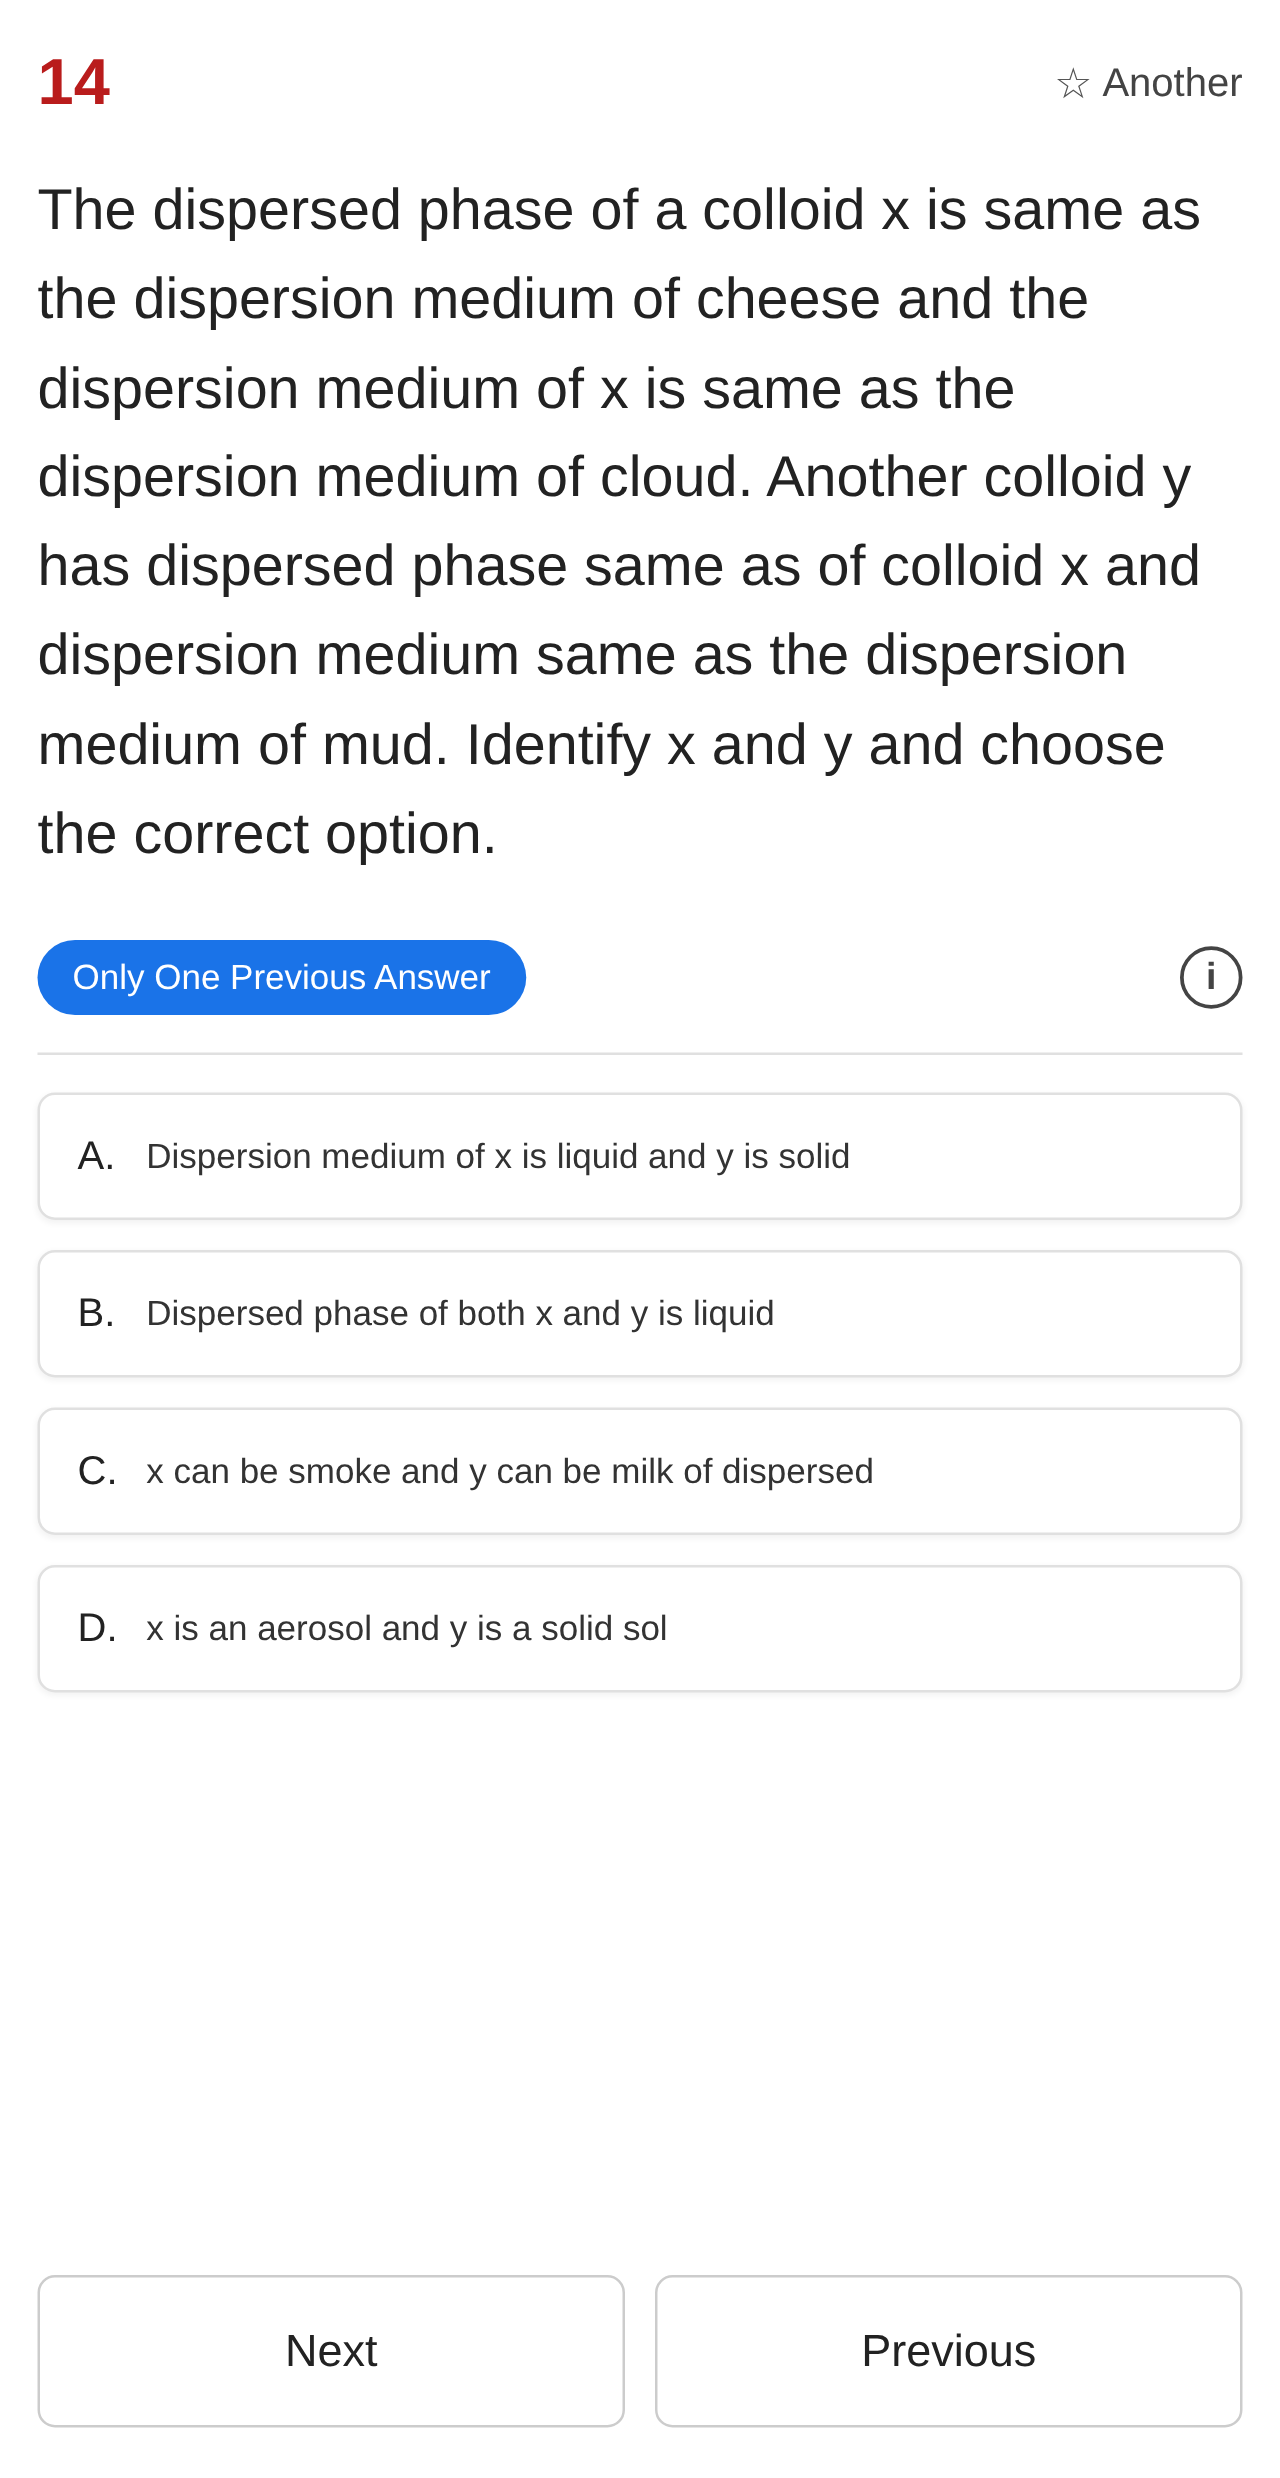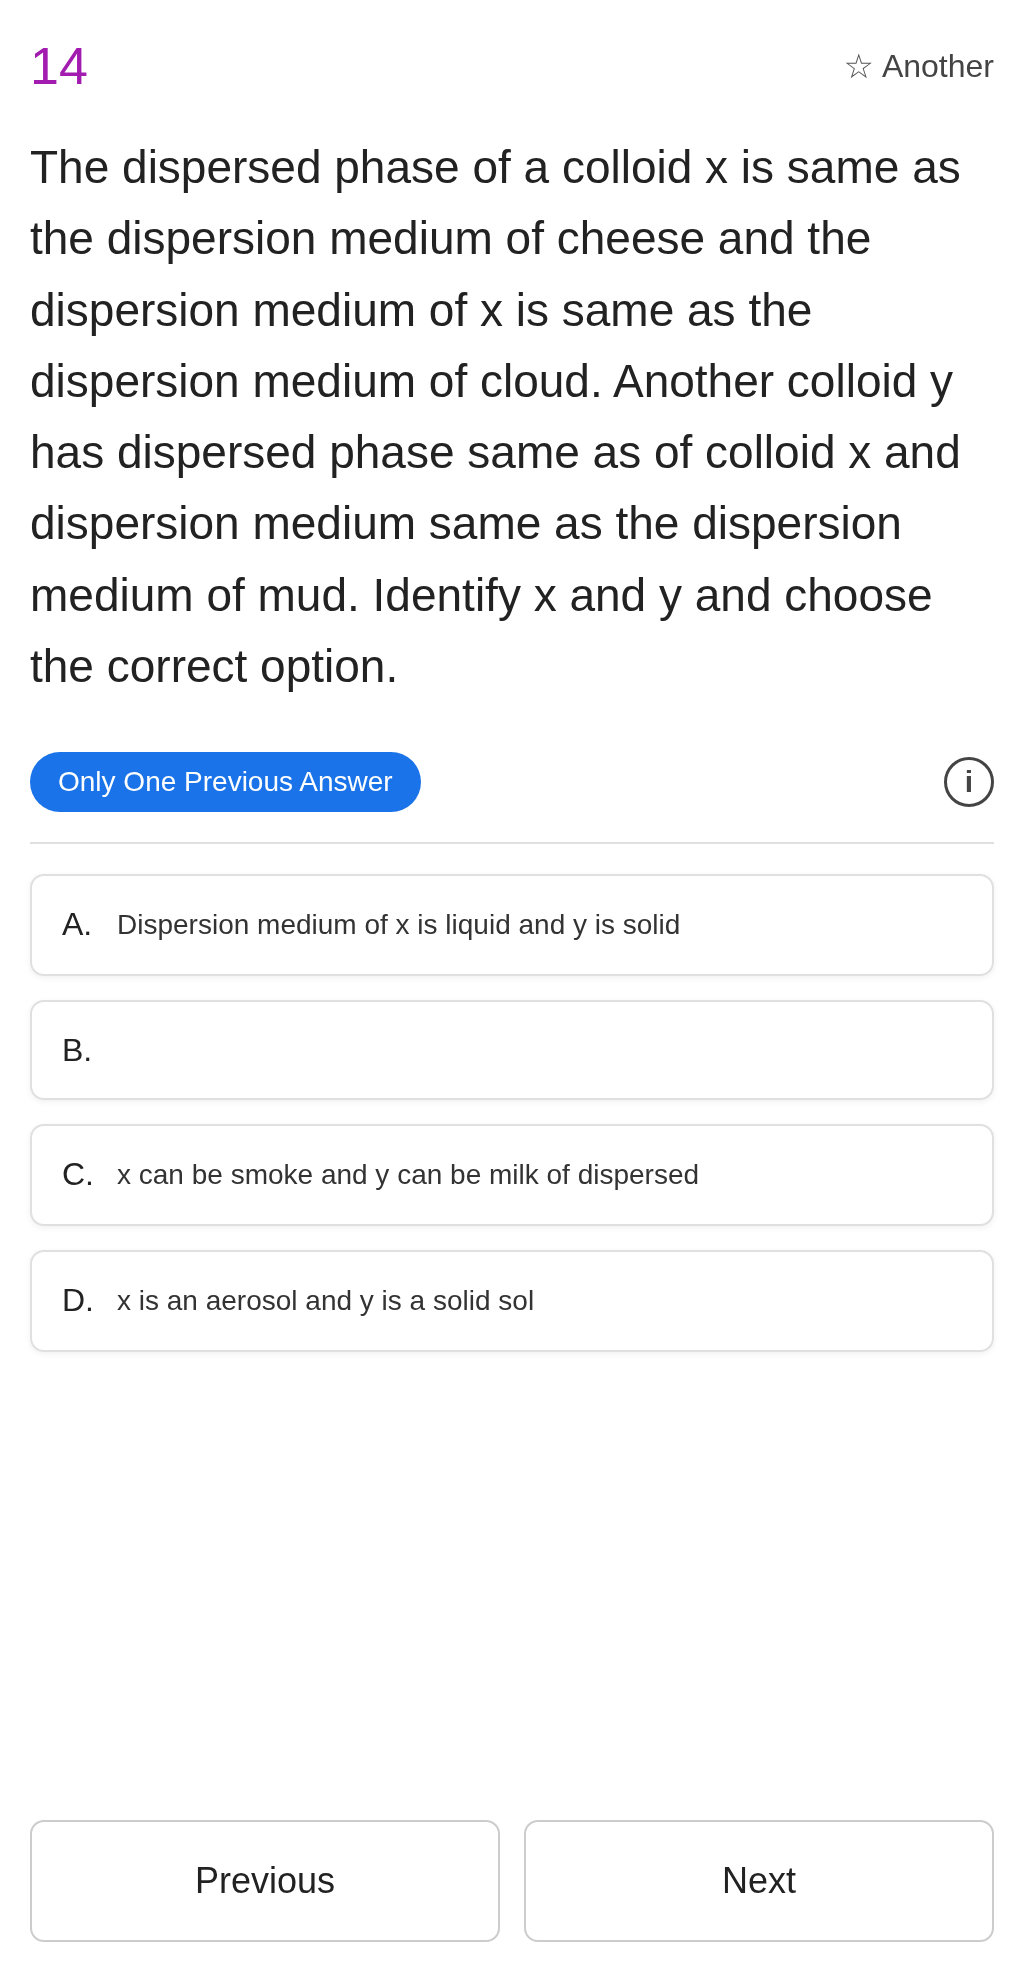--- a/index.html
+++ b/index.html
@@ -28,22 +28,22 @@
 
     .header-row {
       display: flex;
       justify-content: space-between;
       align-items: center;
       margin-bottom: 40px;
     }
 
     .question-number {
       font-size: 52px;
-      font-weight: 400;
-      color: #a21caf;
+      font-weight: 700;
+      color: #b91c1c;
       line-height: 1;
     }
 
     .review-button {
       display: flex;
       align-items: center;
       gap: 8px;
       font-size: 32px;
       color: #444444;
       background: none;
@@ -178,29 +178,30 @@
 
   <div class="divider"></div>
 
   <div class="options-list">
   <div class="option-card">
         <span class="option-letter">A.</span>
         <span class="option-text">Dispersion medium of x is liquid and y is solid</span>
       </div>
       <div class="option-card">
         <span class="option-letter">B.</span>
+        <span class="option-text">Dispersed phase of both x and y is liquid</span>
       </div>
       <div class="option-card">
         <span class="option-letter">C.</span>
         <span class="option-text">x can be smoke and y can be milk of dispersed</span>
       </div>
       <div class="option-card">
         <span class="option-letter">D.</span>
         <span class="option-text">x is an aerosol and y is a solid sol</span>
       </div>
     </div>
 
   <div class="bottom-nav">
+    <button class="nav-button">Next</button>
     <button class="nav-button">Previous</button>
-    <button class="nav-button">Next</button>
   </div>
 
 </div>
 
 </body></html>

